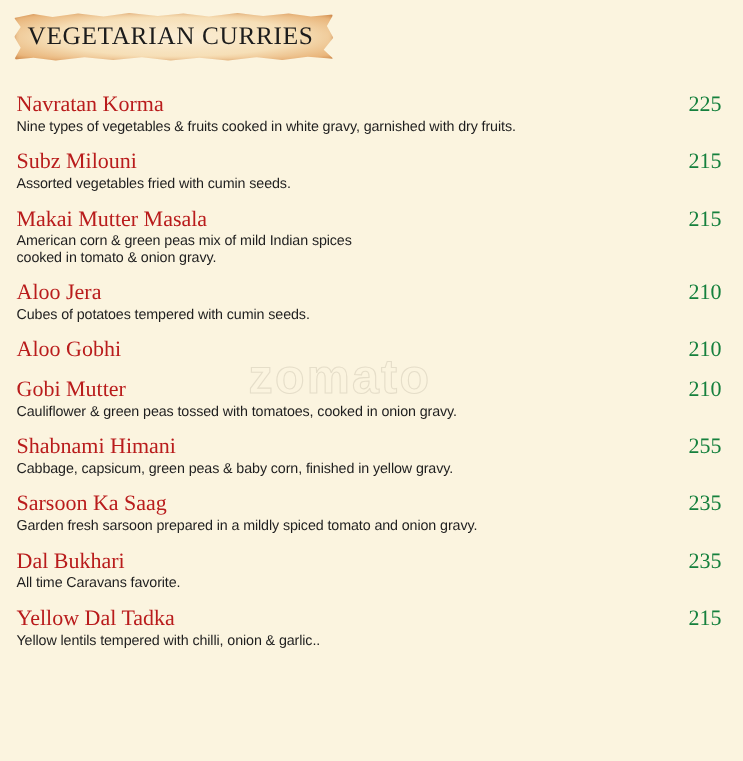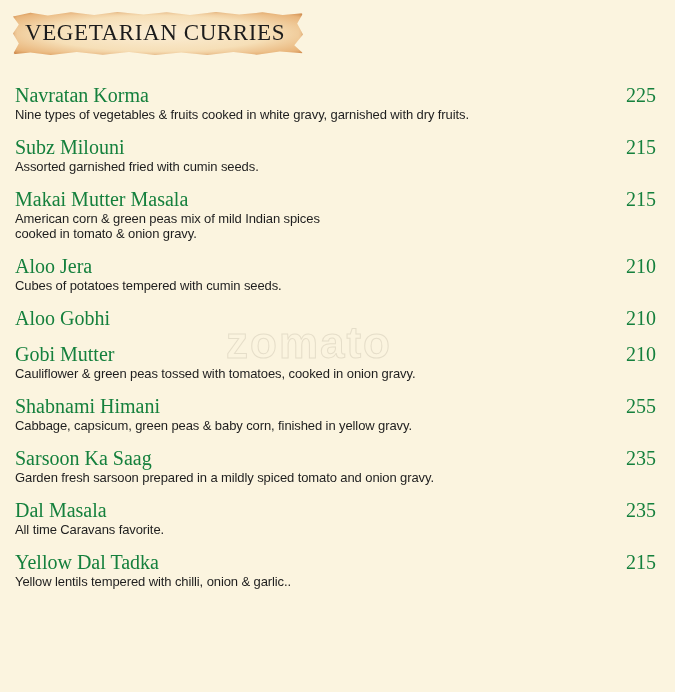--- a/index.html
+++ b/index.html
@@ -55,21 +55,21 @@
     width: 641px;
   }
   .item {
     position: relative;
     margin-bottom: 14px;
   }
   .item-name {
     font-family: "Liberation Serif", serif;
     font-size: 20px;
     line-height: 22px;
-    color: #15803d;
+    color: #b91c1c;
     white-space: nowrap;
   }
   .item-price {
     position: absolute;
     right: 0;
     top: 0;
     font-family: "Liberation Serif", serif;
     font-size: 20px;
     line-height: 22px;
     color: #15803d;
@@ -94,21 +94,21 @@
 
 <div class="menu">
   <div class="item">
     <div class="item-name">Navratan Korma</div>
     <div class="item-price">225</div>
     <div class="item-desc">Nine types of vegetables &amp; fruits cooked in white gravy, garnished with dry fruits.</div>
   </div>
   <div class="item">
     <div class="item-name">Subz Milouni</div>
     <div class="item-price">215</div>
-    <div class="item-desc">Assorted garnished fried with cumin seeds.</div>
+    <div class="item-desc">Assorted vegetables fried with cumin seeds.</div>
   </div>
   <div class="item">
     <div class="item-name">Makai Mutter Masala</div>
     <div class="item-price">215</div>
     <div class="item-desc">American corn &amp; green peas mix of mild Indian spices
 cooked in tomato &amp; onion gravy.</div>
   </div>
   <div class="item">
     <div class="item-name">Aloo Jera</div>
     <div class="item-price">210</div>
@@ -127,21 +127,21 @@
     <div class="item-name">Shabnami Himani</div>
     <div class="item-price">255</div>
     <div class="item-desc">Cabbage, capsicum, green peas &amp; baby corn, finished in yellow gravy.</div>
   </div>
   <div class="item">
     <div class="item-name">Sarsoon Ka Saag</div>
     <div class="item-price">235</div>
     <div class="item-desc">Garden fresh sarsoon prepared in a mildly spiced tomato and onion gravy.</div>
   </div>
   <div class="item">
-    <div class="item-name">Dal Masala</div>
+    <div class="item-name">Dal Bukhari</div>
     <div class="item-price">235</div>
     <div class="item-desc">All time Caravans favorite.</div>
   </div>
   <div class="item">
     <div class="item-name">Yellow Dal Tadka</div>
     <div class="item-price">215</div>
     <div class="item-desc">Yellow lentils tempered with chilli, onion &amp; garlic..</div>
   </div>
 </div>
 

